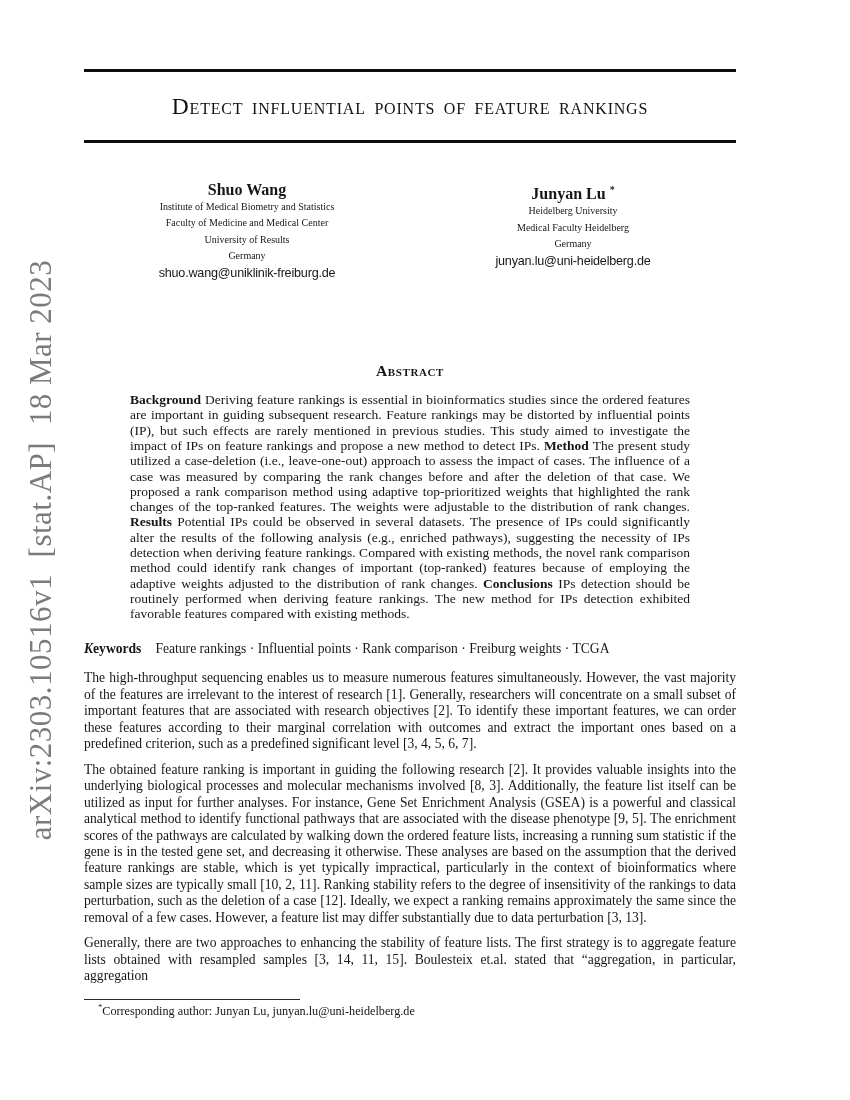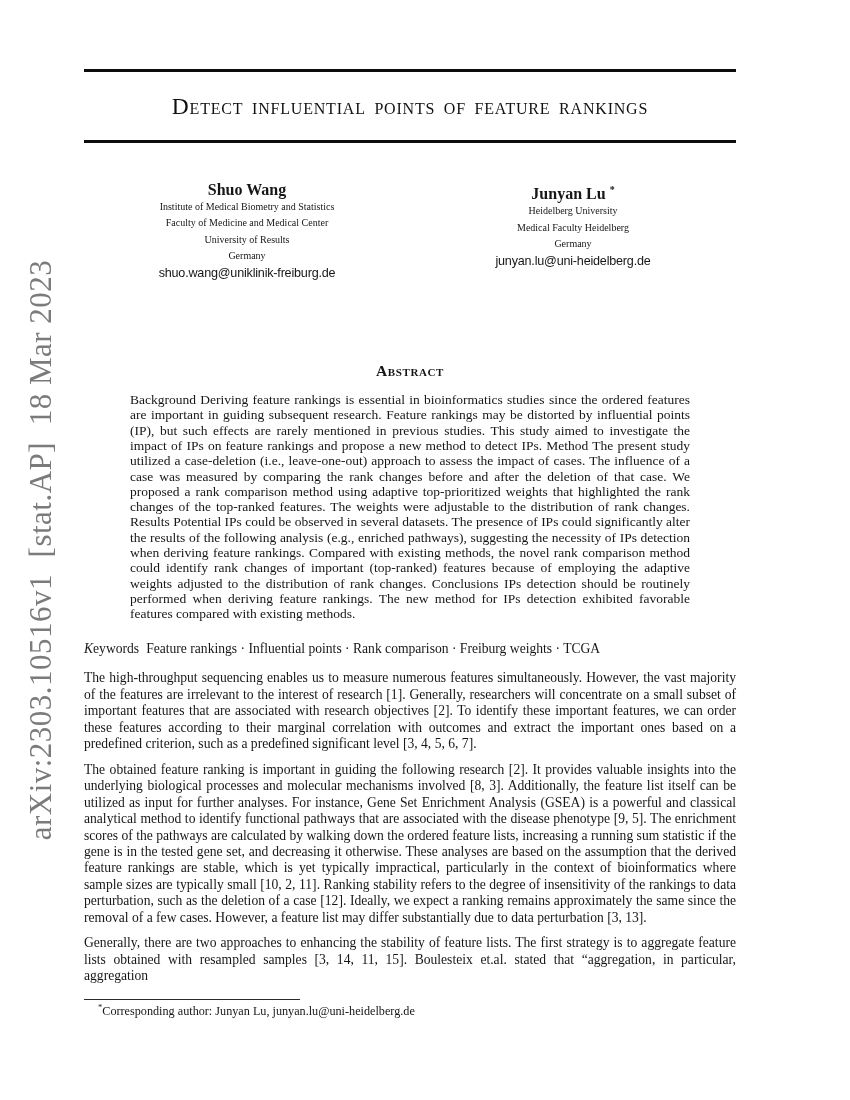--- a/index.html
+++ b/index.html
@@ -69,28 +69,28 @@
     font-size: 15.5px;
     letter-spacing: 0.6px;
   }
   .abstract-body {
     margin: 12px auto 0 auto;
     width: 560px;
     font-size: 13.5px;
     line-height: 15.3px;
     text-align: justify;
   }
-  .abstract-body b { font-weight: normal; }
+  .abstract-body b { font-weight: bold; }
 
   .keywords {
     margin-top: 19px;
     font-size: 13.6px;
     line-height: 17px;
   }
-  .kw-label { display: inline-block; font-weight: normal; margin-right: 7px; }
+  .kw-label { display: inline-block; font-weight: bold; margin-right: 14px; }
   .kw-label::first-letter { font-style: italic; }
 
   .section-head {
     margin-top: 16px;
     font-size: 16.6px;
     font-weight: bold;
     line-height: 20px;
   }
   .section-head .sec-num { display: inline-block; min-width: 26px; }
 

